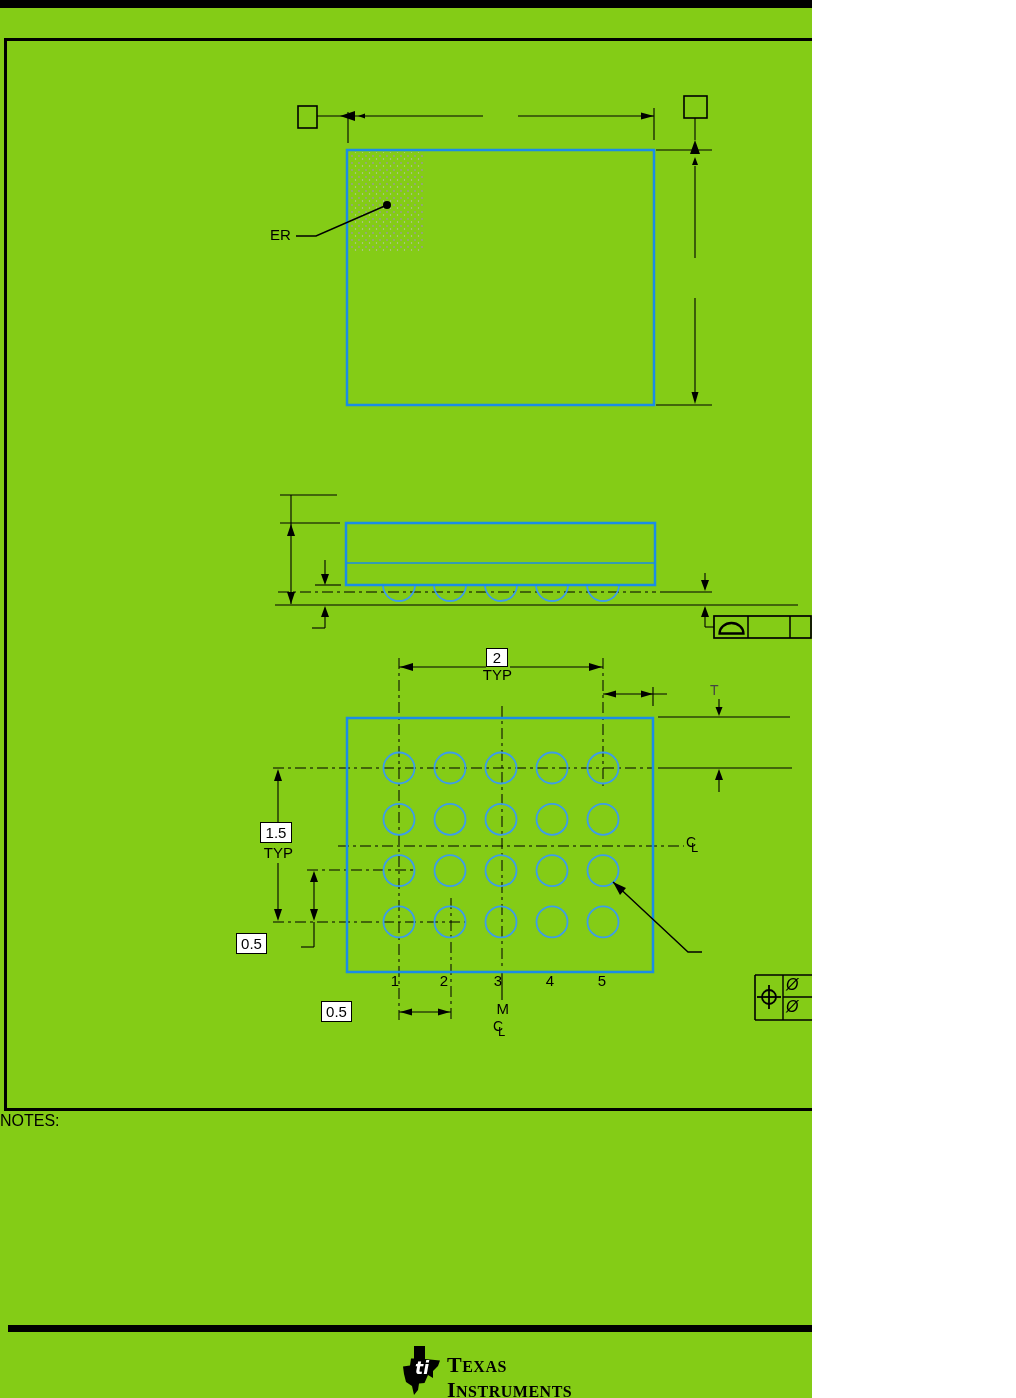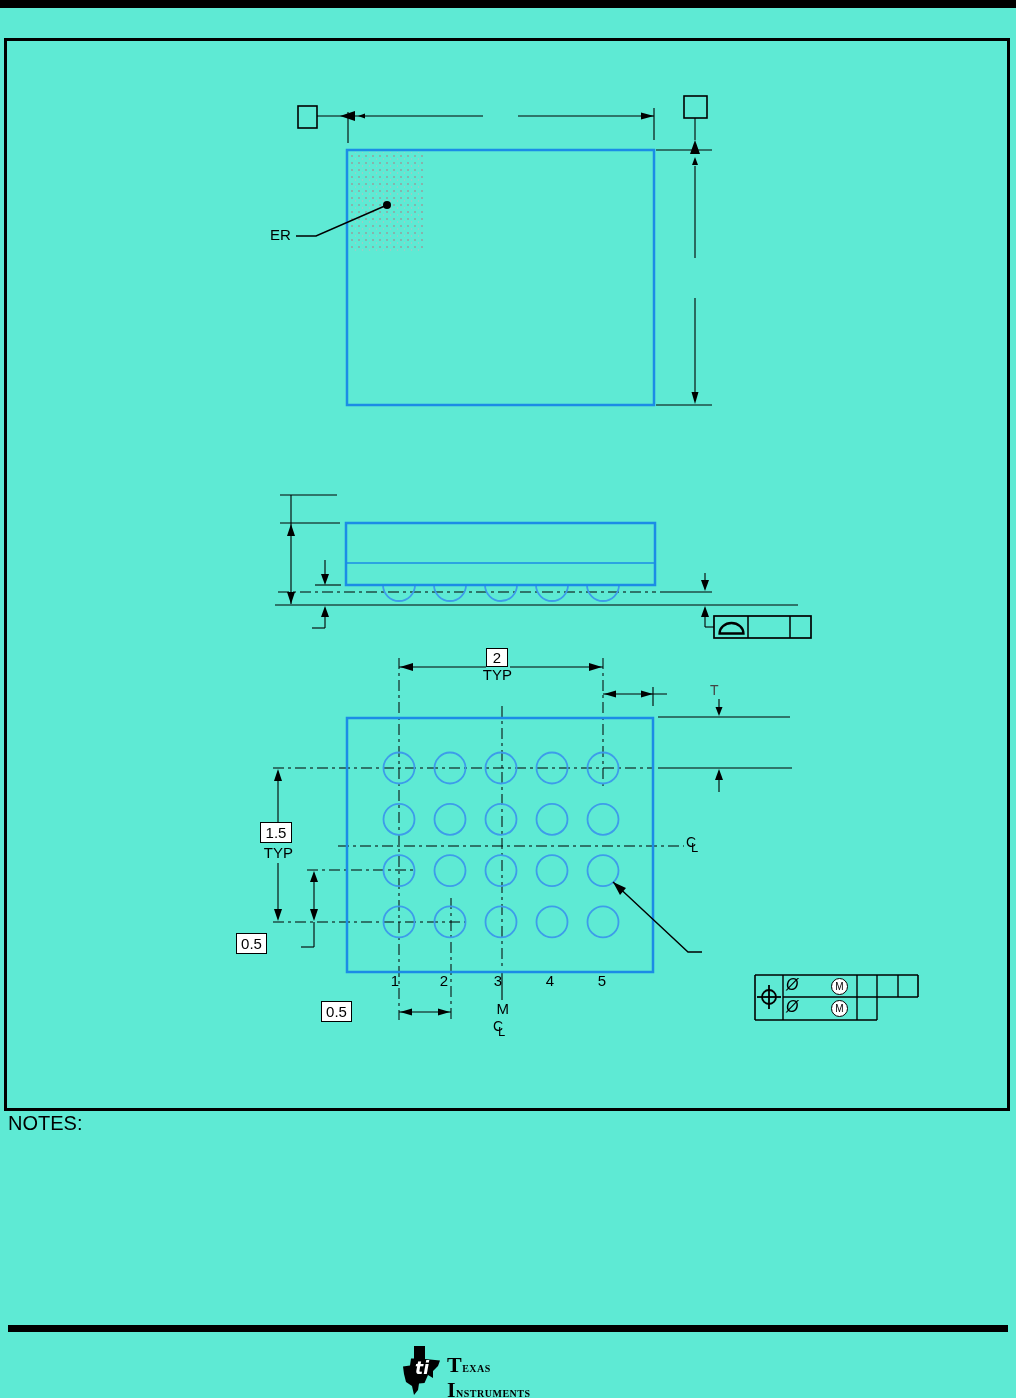--- a/index.html
+++ b/index.html
@@ -1,35 +1,35 @@
 <!DOCTYPE html>
 <html><head>
 <meta charset="utf-8">
 <style>
   html,body{margin:0;padding:0;background:#fff;}
-  .page{position:relative;width:1016px;height:1398px;background:#5eead4;overflow:hidden;
+  .page{position:relative;width:812px;height:1398px;background:#84cc16;overflow:hidden;
         font-family:"Liberation Sans",sans-serif;color:#000;}
   .topbar{position:absolute;left:0;top:0;width:1016px;height:8px;background:#000;}
   .frame-border{position:absolute;left:4px;top:38px;width:1000px;height:1067px;border:3px solid #000;}
   svg.linework{position:absolute;left:0;top:0;width:1016px;height:1398px;pointer-events:none;}
   .lbl{position:absolute;font-size:15px;line-height:1.1;white-space:nowrap;}
   .boxed{position:absolute;border:1.6px solid #000;background:#fff;display:flex;
          align-items:center;justify-content:center;font-size:15px;}
   .ctr{text-align:right;}
-  .notes{position:absolute;left:8px;top:1112px;font-size:20px;}
+  .notes{position:absolute;left:0;top:1112px;font-size:16px;}
   .cl-sym{position:absolute;width:18px;height:24px;}
   .cl-sym .c{position:absolute;left:0;top:0;font-size:14px;}
   .cl-sym .l{position:absolute;left:5px;top:6px;font-size:13px;}
   .circled-m{position:absolute;width:15px;height:15px;border:1.5px solid #000;border-radius:50%;
              display:flex;align-items:center;justify-content:center;font-size:10px;background:#fff;}
   .dia{position:absolute;font-size:16px;font-style:italic;}
   .t-ref{position:absolute;font-size:14px;color:#444;}
   .bottom-rule{position:absolute;left:8px;top:1325px;width:1000px;height:7px;background:#000;}
   .brand{position:absolute;left:447px;top:1352px;font-family:"Liberation Serif",serif;font-weight:bold;}
-  .brand-line{display:block;font-size:10px;letter-spacing:0.5px;line-height:1.15;text-transform:uppercase;}
+  .brand-line{display:block;font-size:16px;letter-spacing:0.5px;line-height:1.15;text-transform:uppercase;}
   .brand-line::first-letter{font-size:22px;}
   
   .blue{stroke:#1b8ce6;fill:none;}
   .blk{stroke:#000;fill:none;}
   .fill-blk{fill:#000;stroke:none;}
   .ball{stroke:#3d9cea;stroke-width:1.8;fill:none;}
   .dash{stroke:#000;stroke-width:1;fill:none;stroke-dasharray:11 4 3 4;}
 </style>
 </head>
 <body>

